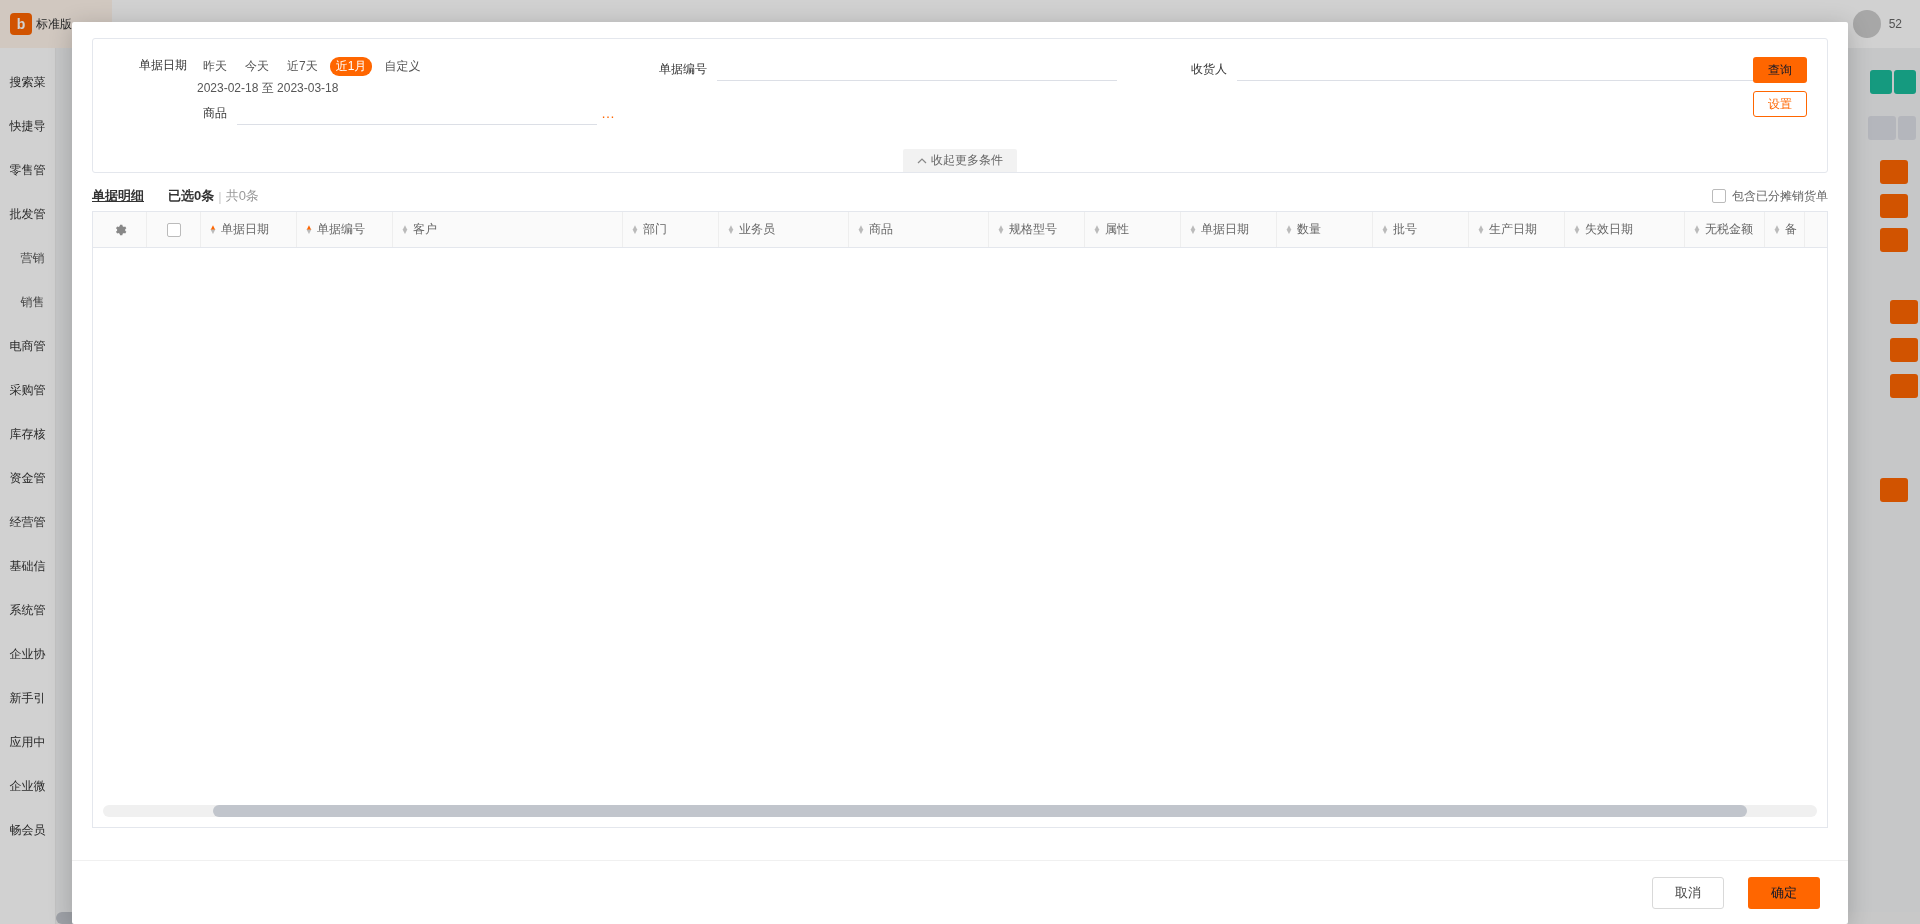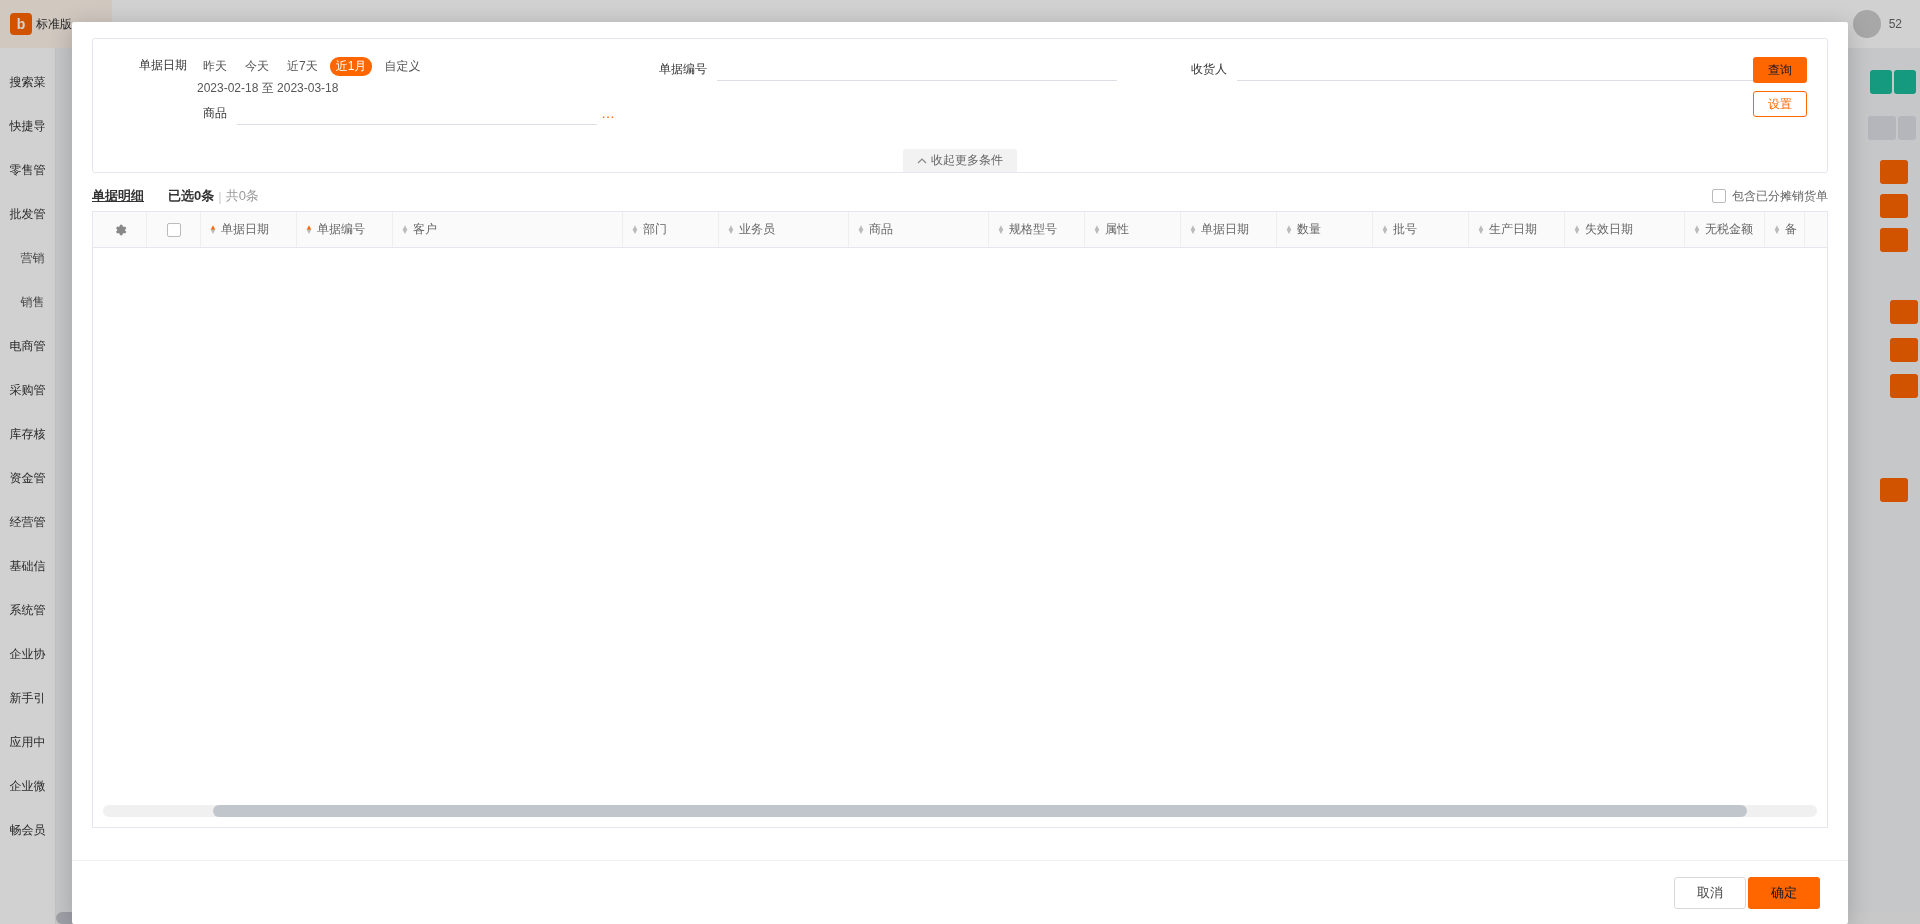--- a/index.html
+++ b/index.html
@@ -66,21 +66,21 @@
   .thead { display:flex; height:36px; background:#fafafa; border-bottom:1px solid #e4e7ed; align-items:stretch; overflow:hidden; white-space:nowrap;}
   .th { display:flex; align-items:center; padding:0 8px; border-right:1px solid #eee; color:#666; font-size:12px; flex-shrink:0; }
   .th.gear { width:54px; justify-content:center; }
   .th.chk { width:54px; justify-content:center; }
   .sort-icons { display:inline-flex; flex-direction:column; line-height:4px; font-size:8px; color:#bbb; margin-right:4px; }
   .gear-icon { width:14px; height:14px; }
 
   .hscroll { position:absolute; left:10px; right:10px; bottom:10px; height:12px; background:#f0f0f0; border-radius:6px; }
   .hscroll-thumb { position:absolute; top:0; bottom:0; border-radius:6px; background:#c1c5cc; }
 
-  .modal-footer { height:64px; display:flex; align-items:center; justify-content:flex-end; gap:2px; padding:0 28px; border-top:1px solid #f0f0f0;}
+  .modal-footer { height:64px; display:flex; align-items:center; justify-content:flex-end; gap:24px; padding:0 28px; border-top:1px solid #f0f0f0;}
 
   .outer-hscroll { position:absolute; left:56px; right:0; bottom:0; height:12px; background:#f5f5f5; }
   .outer-hscroll-thumb { position:absolute; top:0; bottom:0; border-radius:6px; background:#c1c5cc; }
 
   svg { display:block; }
 </style>
 </head>
 <body>
 
 <div class="bg">

